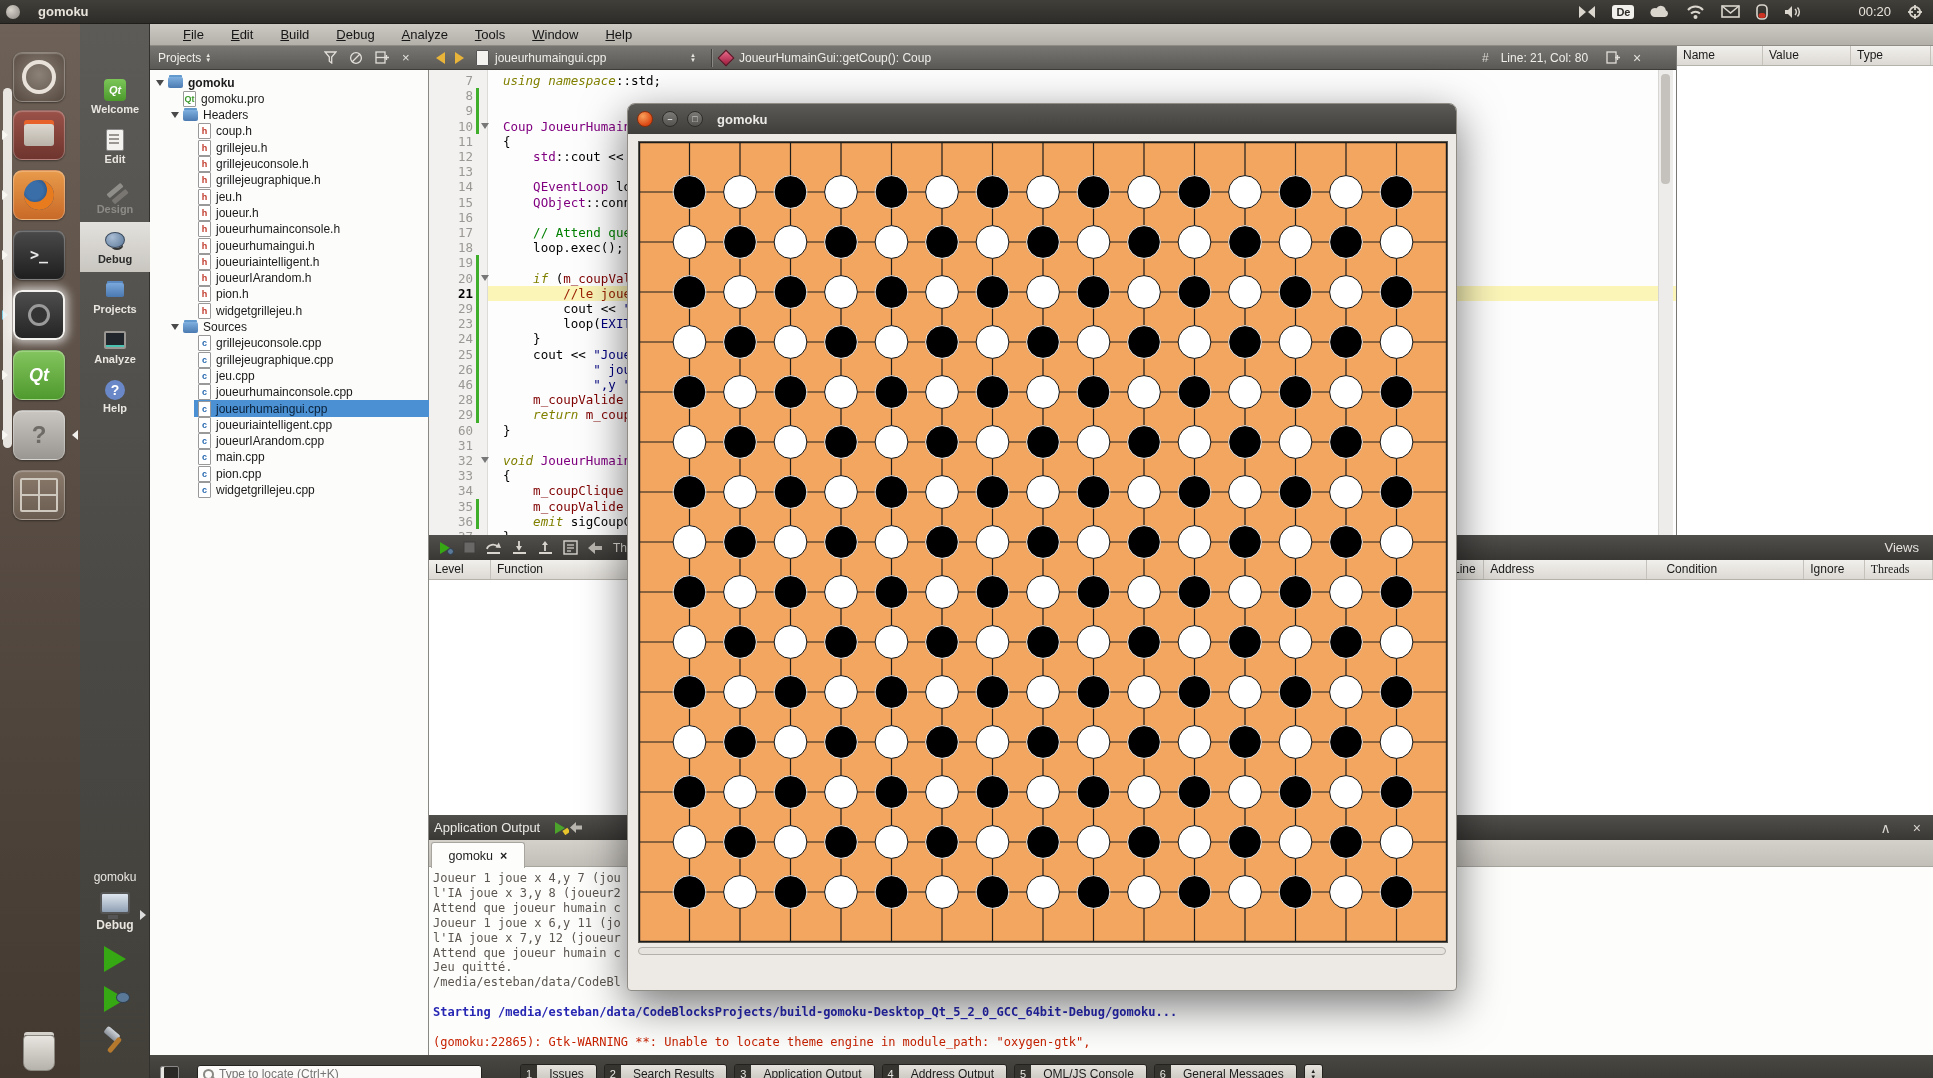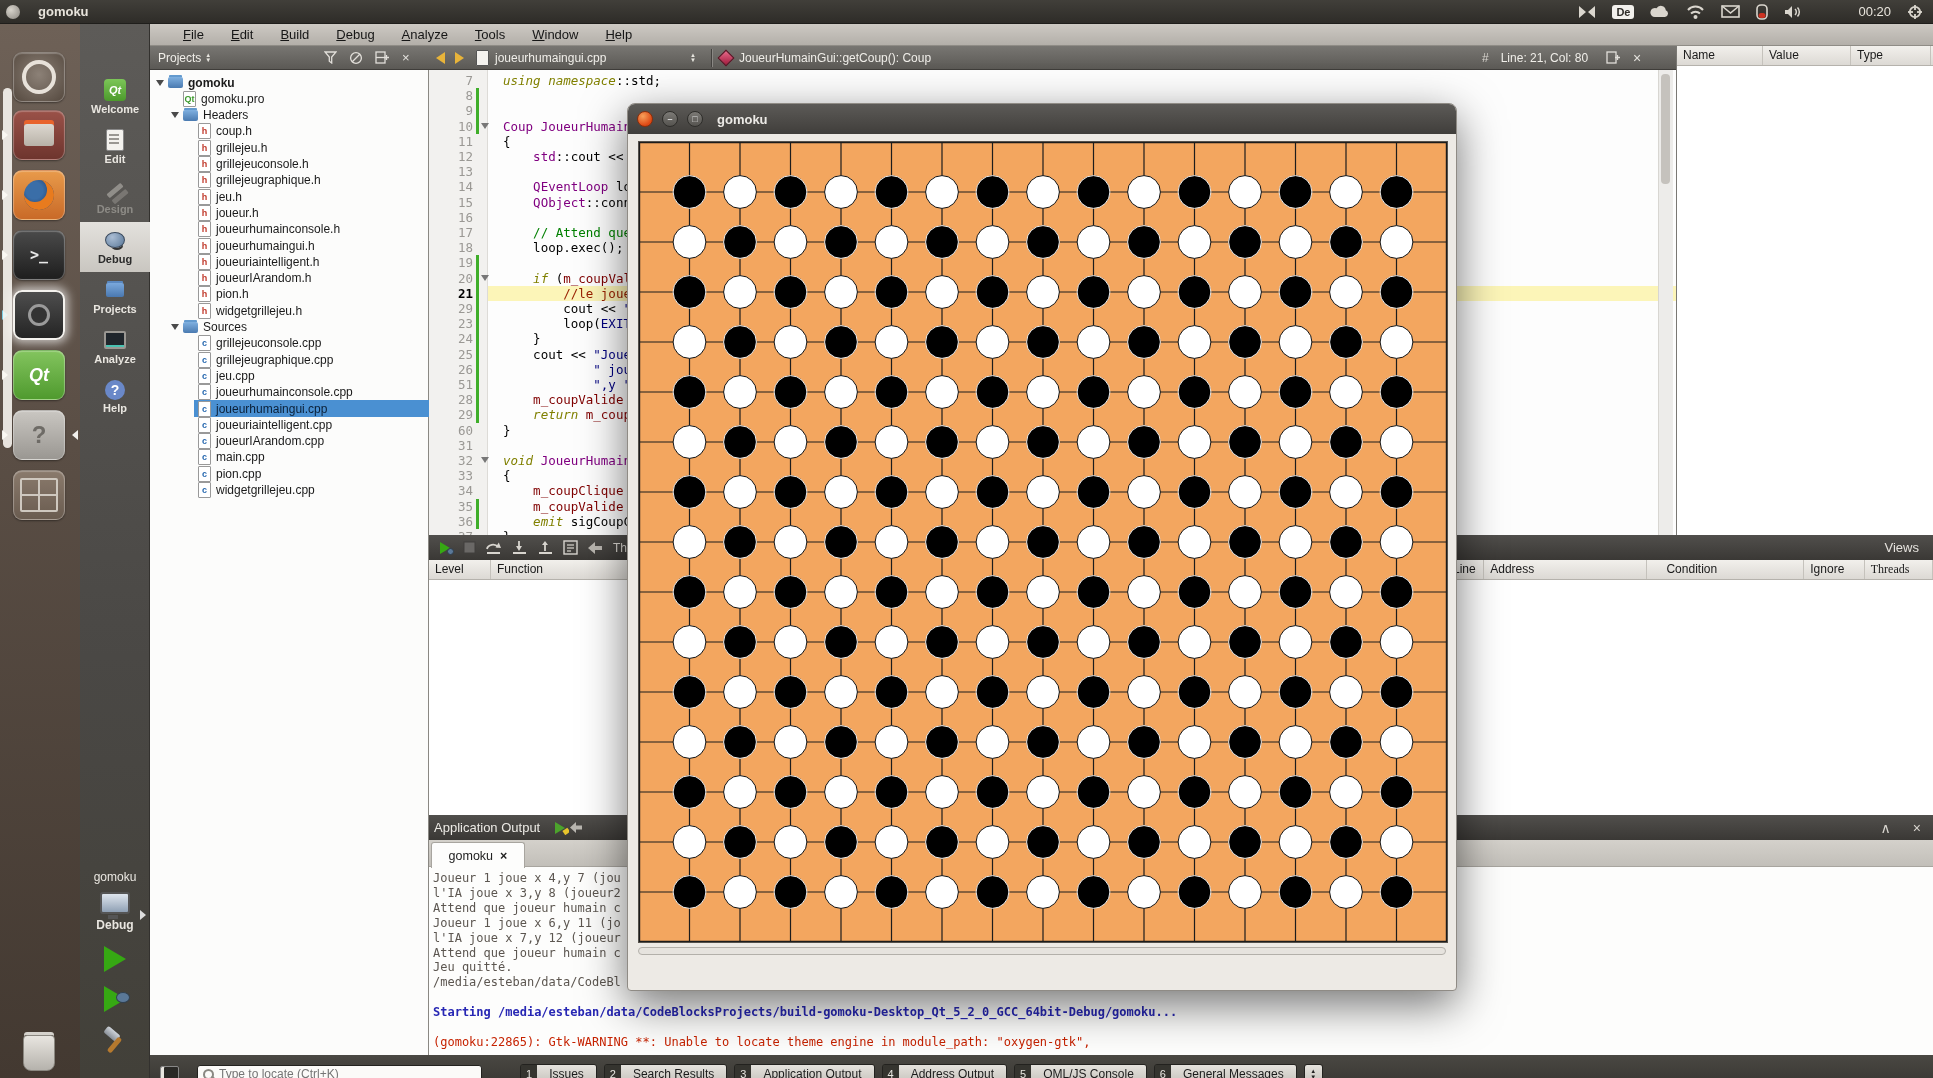--- a/index.html
+++ b/index.html
@@ -568,21 +568,21 @@
       <div class="cline" style="top: 155px;"><span class="num">17</span><span class="code"><span class="pl">    </span><span class="cm">// Attend que le</span></span></div>
       <div class="cline" style="top: 170.2px;"><span class="num">18</span><span class="code"><span class="pl">    loop.exec();</span></span></div>
       <div class="cline" style="top: 185.4px;"><span class="num">19</span><span class="gbar"></span><span class="code"></span></div>
       <div class="cline" style="top: 200.6px;"><span class="num">20</span><span class="gbar"></span><span class="fold"></span><span class="code"><span class="pl">    </span><span class="kw">if</span><span class="pl"> (</span><span class="fld">m_coupValide</span></span></div>
       <div class="cline cur" style="top: 215.8px;"><div class="curbg"></div><span class="num">21</span><span class="gbar"></span><span class="code"><span class="pl">        </span><span class="cmr">//le joueur</span></span></div>
       <div class="cline" style="top: 231px;"><span class="num">29</span><span class="gbar"></span><span class="code"><span class="pl">        cout &lt;&lt; </span><span class="st">"Je</span></span></div>
       <div class="cline" style="top: 246.2px;"><span class="num">23</span><span class="gbar"></span><span class="code"><span class="pl">        loop(</span><span class="mc">EXIT_SU</span></span></div>
       <div class="cline" style="top: 261.4px;"><span class="num">24</span><span class="gbar"></span><span class="code"><span class="pl">    }</span></span></div>
       <div class="cline" style="top: 276.6px;"><span class="num">25</span><span class="gbar"></span><span class="code"><span class="pl">    cout &lt;&lt; </span><span class="st">"Joueur</span></span></div>
       <div class="cline" style="top: 291.8px;"><span class="num">26</span><span class="gbar"></span><span class="code"><span class="pl">            </span><span class="st">" joue x</span></span></div>
-      <div class="cline" style="top: 307px;"><span class="num">51</span><span class="gbar"></span><span class="code"><span class="pl">            </span><span class="st">",y " </span><span class="pl">&lt;&lt;</span></span></div>
+      <div class="cline" style="top: 307px;"><span class="num">46</span><span class="gbar"></span><span class="code"><span class="pl">            </span><span class="st">",y " </span><span class="pl">&lt;&lt;</span></span></div>
       <div class="cline" style="top: 322.2px;"><span class="num">28</span><span class="gbar"></span><span class="code"><span class="pl">    </span><span class="fld">m_coupValide</span><span class="pl"> = </span></span></div>
       <div class="cline" style="top: 337.4px;"><span class="num">29</span><span class="gbar"></span><span class="code"><span class="pl">    </span><span class="kw">return</span><span class="pl"> </span><span class="fld">m_coupCl</span></span></div>
       <div class="cline" style="top: 352.6px;"><span class="num">60</span><span class="code"><span class="pl">}</span></span></div>
       <div class="cline" style="top: 367.8px;"><span class="num">31</span><span class="code"></span></div>
       <div class="cline" style="top: 383px;"><span class="num">32</span><span class="fold"></span><span class="code"><span class="kw">void</span><span class="pl"> </span><span class="ty">JoueurHumainGu</span></span></div>
       <div class="cline" style="top: 398.2px;"><span class="num">33</span><span class="code"><span class="pl">{</span></span></div>
       <div class="cline" style="top: 413.4px;"><span class="num">34</span><span class="code"><span class="pl">    </span><span class="fld">m_coupClique</span><span class="pl"> = (</span></span></div>
       <div class="cline" style="top: 428.6px;"><span class="num">35</span><span class="gbar"></span><span class="code"><span class="pl">    </span><span class="fld">m_coupValide</span><span class="pl"> = t</span></span></div>
       <div class="cline" style="top: 443.8px;"><span class="num">36</span><span class="gbar"></span><span class="code"><span class="pl">    </span><span class="kw">emit</span><span class="pl"> sigCoupClic</span></span></div>
       <div class="cline" style="top: 459px;"><span class="num">37</span><span class="code"><span class="pl">}</span></span></div>

